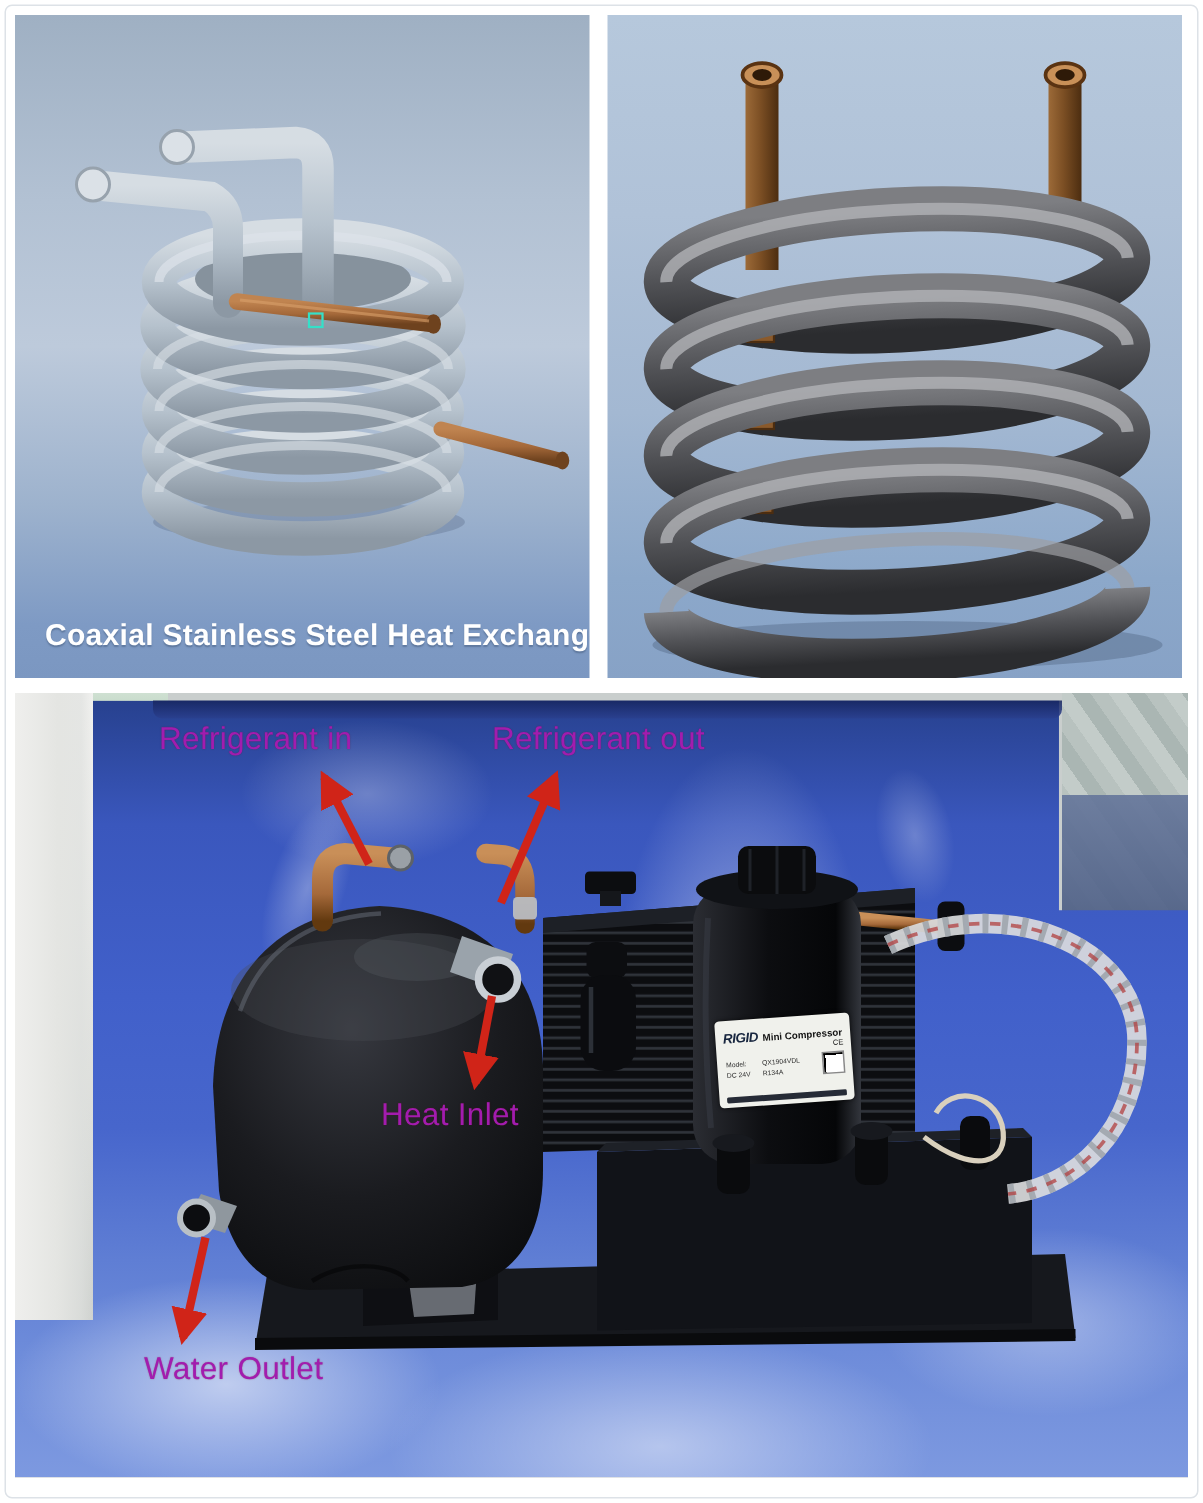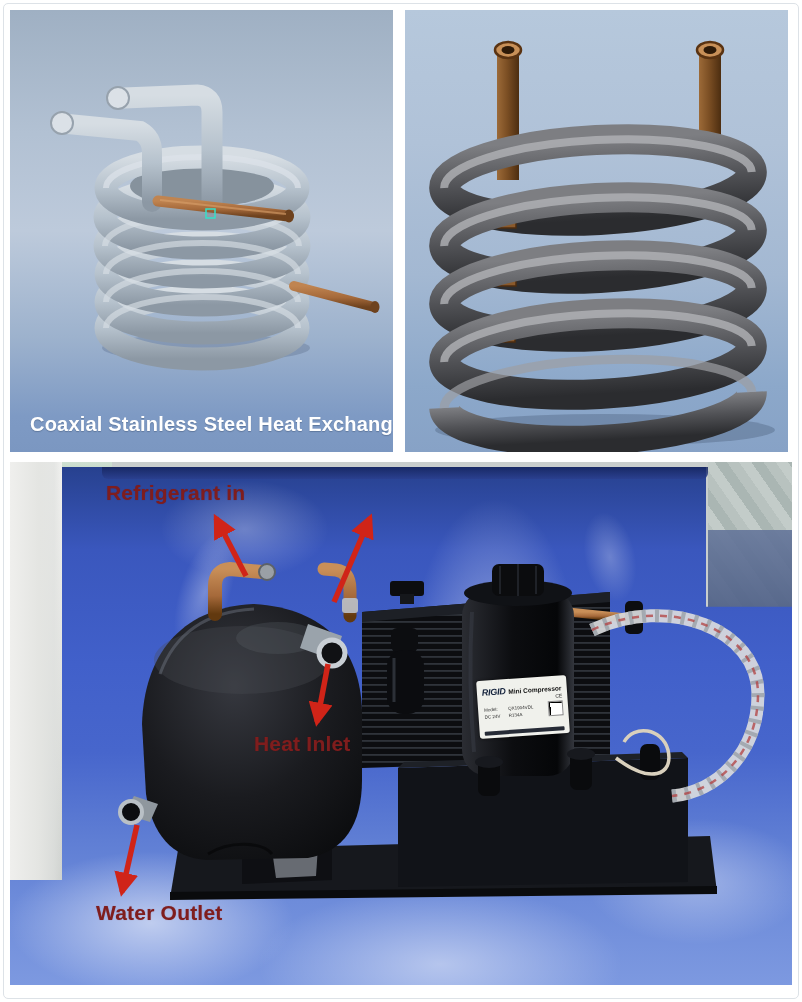--- a/index.html
+++ b/index.html
@@ -40,21 +40,21 @@
   .sheen{position:absolute;pointer-events:none;}
   .sheen1{left:150px;top:40px;width:90px;height:180px;transform:rotate(18deg);
       background:radial-gradient(ellipse 40% 50% at 50% 50%, rgba(255,255,255,.30), rgba(255,255,255,0) 70%);}
   .sheen2{left:560px;top:30px;width:80px;height:130px;transform:rotate(-12deg);
       background:radial-gradient(ellipse 45% 50% at 50% 50%, rgba(255,255,255,.25), rgba(255,255,255,0) 70%);}
   .curtain{position:absolute;left:0;top:0;width:52px;height:418px;
       background:linear-gradient(90deg,#efefed 0%,#e4e5e2 55%,rgba(222,224,222,.65) 85%,rgba(222,224,222,0) 100%),
                  linear-gradient(180deg,#f1f1ef 0%,#e6e7e4 40%,#dadcd9 75%,#cfd2cf 100%);}
   .photo svg.rig{position:absolute;inset:0;}
 
-  .label-red{position:absolute;color:#7f1d1d;font-weight:bold;font-size:21px;white-space:nowrap;
+  .label-red{position:absolute;color:#a21caf;font-weight:normal;font-size:21px;white-space:nowrap;
              letter-spacing:.2px;text-shadow:0 0 1px rgba(120,10,10,.4);}
   .lbl-rin{left:96px;top:19px;}
   .lbl-rout{left:318px;top:19px;}
   .lbl-win{left:244px;top:270px;}
   .lbl-wout{left:86px;top:439px;}
 
   
   .comp-label{position:absolute;left:468px;top:216px;width:90px;height:58px;background:#f0f1ec;
       transform:rotate(-4deg);border-radius:3px;box-shadow:0 0 3px rgba(0,0,0,.7);overflow:hidden;}
   .cl-row1{position:absolute;left:5px;top:7px;right:4px;display:flex;align-items:baseline;gap:3px;}
@@ -326,16 +326,17 @@
         <span>Model:</span>
         <span>QX1904VDL</span>
         <span>DC 24V</span>
         <span>R134A</span>
       </div>
       <div class="cl-qr"></div>
       <div class="cl-bar"></div>
     </div>
 
     <div class="label-red lbl-rin">Refrigerant in</div>
+    <div class="label-red lbl-rout">Refrigerant out</div>
     <div class="label-red lbl-win">Heat Inlet</div>
     <div class="label-red lbl-wout">Water Outlet</div>
   </div>
 </div>
 
 </body></html>

